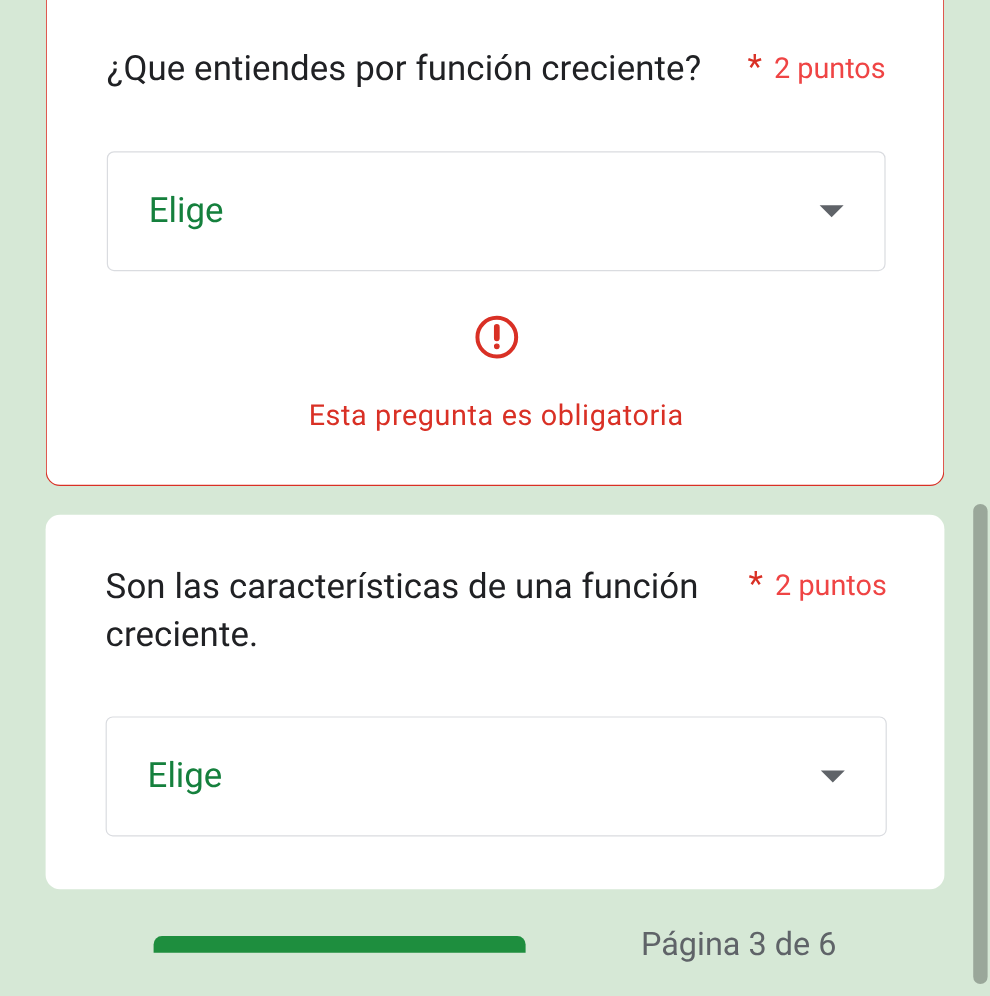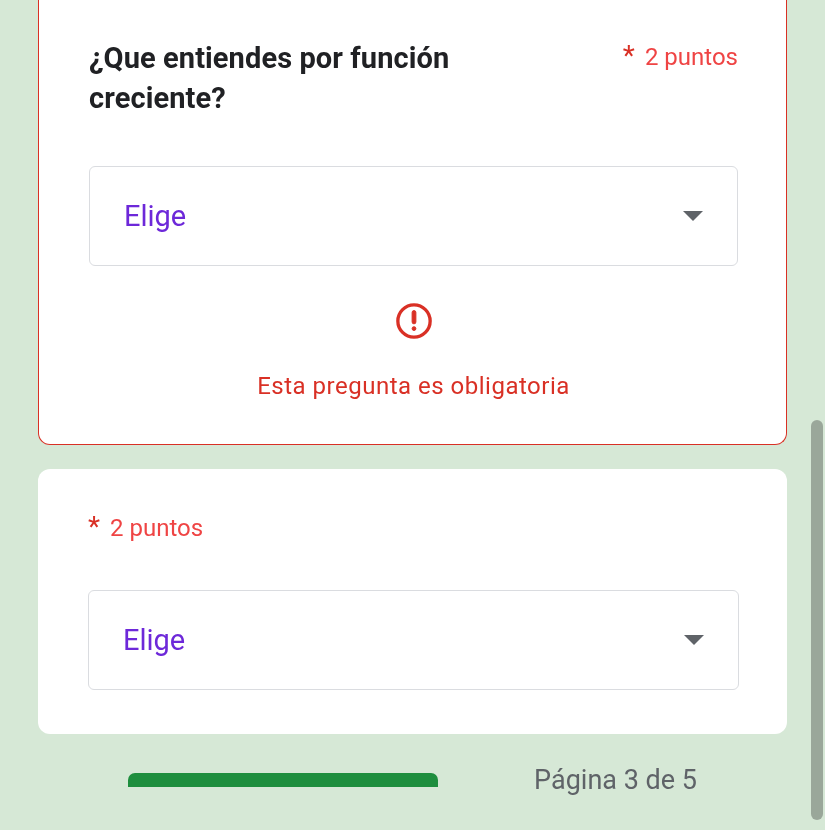--- a/index.html
+++ b/index.html
@@ -31,21 +31,21 @@
     display: flex;
     justify-content: space-between;
     align-items: flex-start;
     gap: 30px;
     margin-bottom: 48px;
   }
   .question-title {
     font-size: 29px;
     line-height: 1.38;
     color: #202124;
-    font-weight: 700;
+    font-weight: 400;
     letter-spacing: 0.1px;
     flex: 1;
   }
   .points-wrap {
     display: flex;
     align-items: baseline;
     gap: 10px;
     white-space: nowrap;
     padding-top: 4px;
   }
@@ -64,21 +64,21 @@
     border: 1px solid #dadce0;
     border-radius: 6px;
     height: 100px;
     display: flex;
     align-items: center;
     justify-content: space-between;
     padding: 0 34px;
     cursor: pointer;
   }
   .dropdown-text {
-    color: #6d28d9;
+    color: #15803d;
     font-size: 29px;
     font-weight: 400;
   }
   .dropdown-caret {
     width: 0; height: 0;
     border-left: 10px solid transparent;
     border-right: 10px solid transparent;
     border-top: 10px solid #5f6368;
   }
   .error-row {
@@ -160,33 +160,34 @@
         <circle cx="20" cy="20" r="17"></circle>
         <rect x="18" y="9" width="4" height="14" rx="2"></rect>
         <rect x="18" y="26" width="4" height="4" rx="2"></rect>
       </svg>
       <span class="error-text">Esta pregunta es obligatoria</span>
     </div>
   </div>
 
   <div class="card">
     <div class="card-header">
+      <div class="question-title">Son las características de una función creciente.</div>
       <div class="points-wrap">
         <span class="asterisk">*</span>
         <span class="points">2 puntos</span>
       </div>
     </div>
     <div class="dropdown">
       <span class="dropdown-text">Elige</span>
       <span class="dropdown-caret"></span>
     </div>
   </div>
 
   <div class="footer">
     <div class="green-btn"></div>
-    <div class="page-count">Página 3 de 5</div>
+    <div class="page-count">Página 3 de 6</div>
   </div>
 
 </div>
 
 <div class="scrollbar">
   <div class="scrollbar-thumb"></div>
 </div>
 
 </body></html>

